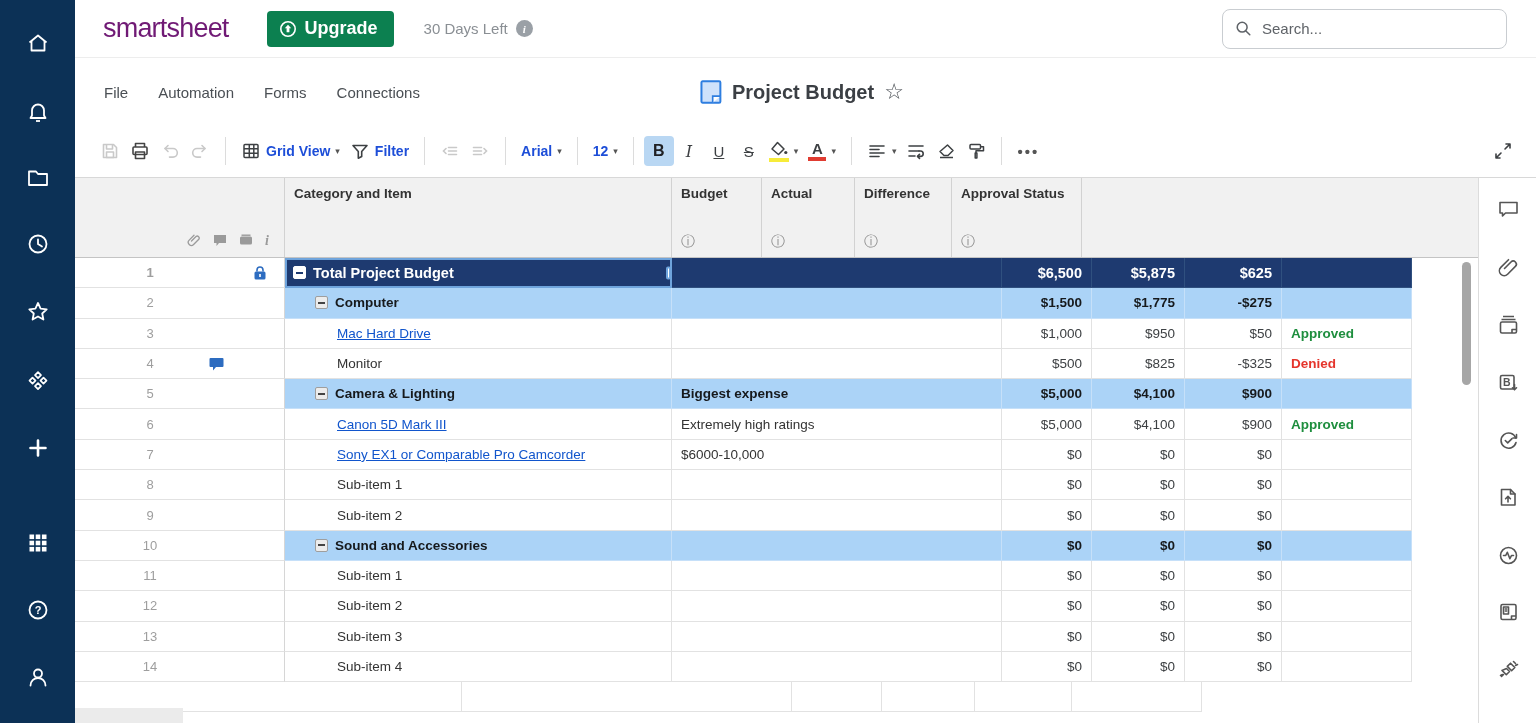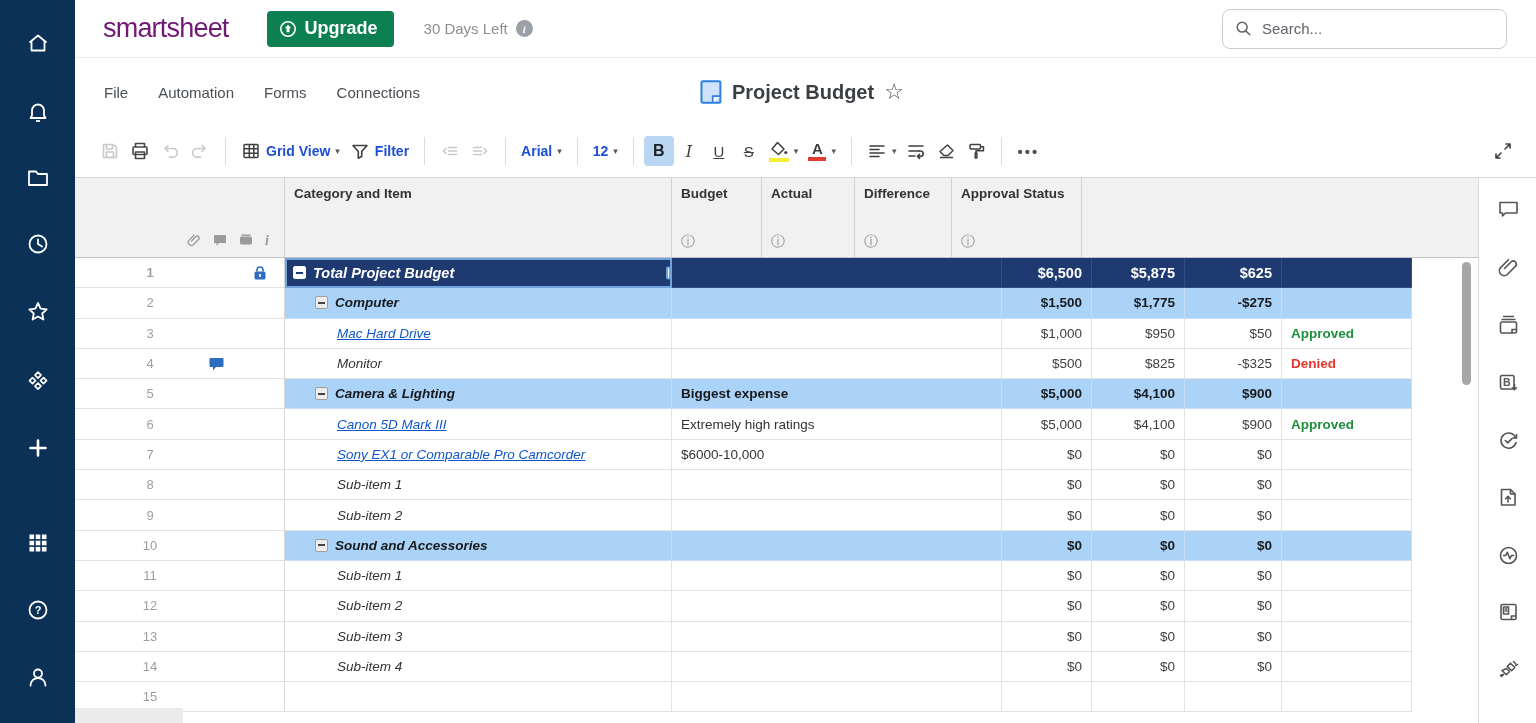--- a/index.html
+++ b/index.html
@@ -58,21 +58,21 @@
   .c-gutter { width:210px; } .c-cat { width:387px; } .c-notes { width:330px; }
   .c-budget { width:90px; } .c-actual { width:93px; } .c-diff { width:97px; } .c-appr { width:130px; }
 
   .grid-row { display:flex; height:30.3px; }
   .cell { display:flex; align-items:center; border-right:1px solid #e2e2e2; border-bottom:1px solid #e2e2e2; overflow:hidden; white-space:nowrap; font-size:13.5px; color:#333; cursor:cell; }
   .gutter-cell { position:relative; background:#fff; border-right:1px solid #d6d6d6; }
   .row-num { width:150px; text-align:center; font-size:13px; color:#9e9e9e; }
   .gutter-ic { position:absolute; top:50%; transform:translateY(-50%); }
   .money-cell { justify-content:flex-end; padding-right:9px; color:#3d4043; }
   .notes-cell, .status-cell { padding-left:9px; }
-  .cat-cell { position:relative;font-style:italic; }
+  .cat-cell { position:relative; }
   .lvl0 { padding-left:8px; } .lvl1 { padding-left:30px; } .lvl2 { padding-left:52px; }
   .collapse-box { width:13px; height:13px; border-radius:2px; background:#ececec; border:1px solid #9e9e9e; display:flex; align-items:center; justify-content:center; margin-right:7px; flex:none; cursor:pointer; }
   .collapse-box .minus { width:7px; height:2px; background:#444; }
   .link { color:#1155cc; text-decoration:underline; cursor:pointer; }
 
   .t-total .cell { background:#1e3a70; border-color:#30507f; color:#fff; font-weight:bold; font-size:14.5px; }
   .t-total .gutter-cell { background:#fff; border-right:1px solid #d6d6d6; border-bottom:1px solid #e2e2e2; }
   .t-total .collapse-box { background:#fff; border-color:#fff; } .t-total .collapse-box .minus { background:#1e3a70; }
   .t-total .money-cell { color:#fff; }
   .t-section .cell { background:#abd3f7; border-color:#c6e0f9; font-weight:bold; color:#16191c; }
@@ -529,23 +529,20 @@
           <div class="cell c-cat cat-cell lvl2">
             <span class="">Sub-item 4</span>
           </div>
           <div class="cell c-notes notes-cell"></div>
           <div class="cell c-budget money-cell">$0</div>
           <div class="cell c-actual money-cell">$0</div>
           <div class="cell c-diff money-cell">$0</div>
           <div class="cell c-appr status-cell"></div>
         </div>
         <div class="grid-row t-empty">
-          <div class="cell c-gutter gutter-cell">
-            <span class="row-num">15</span>
-          </div>
           <div class="cell c-cat cat-cell lvl0">
             <span class=""></span>
           </div>
           <div class="cell c-notes notes-cell"></div>
           <div class="cell c-budget money-cell"></div>
           <div class="cell c-actual money-cell"></div>
           <div class="cell c-diff money-cell"></div>
           <div class="cell c-appr status-cell"></div>
         </div>
       </div>

